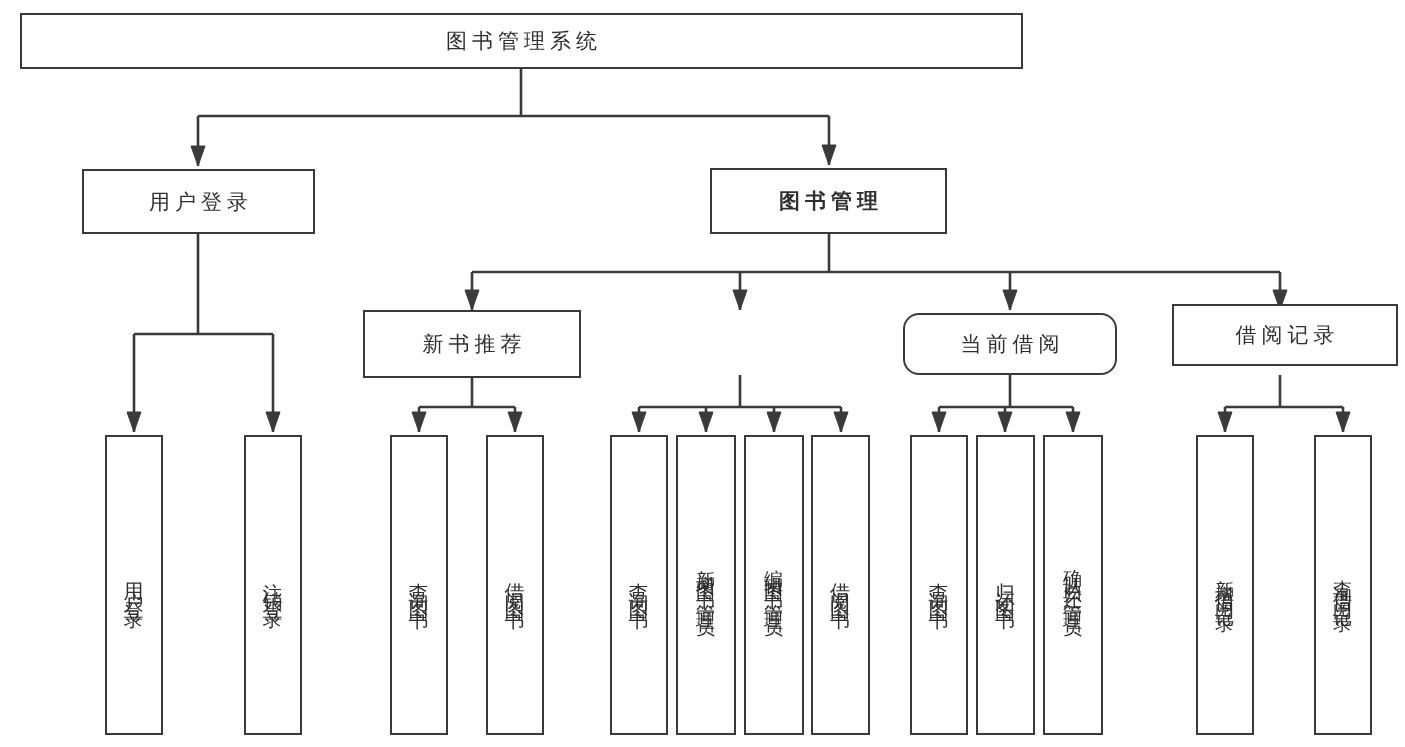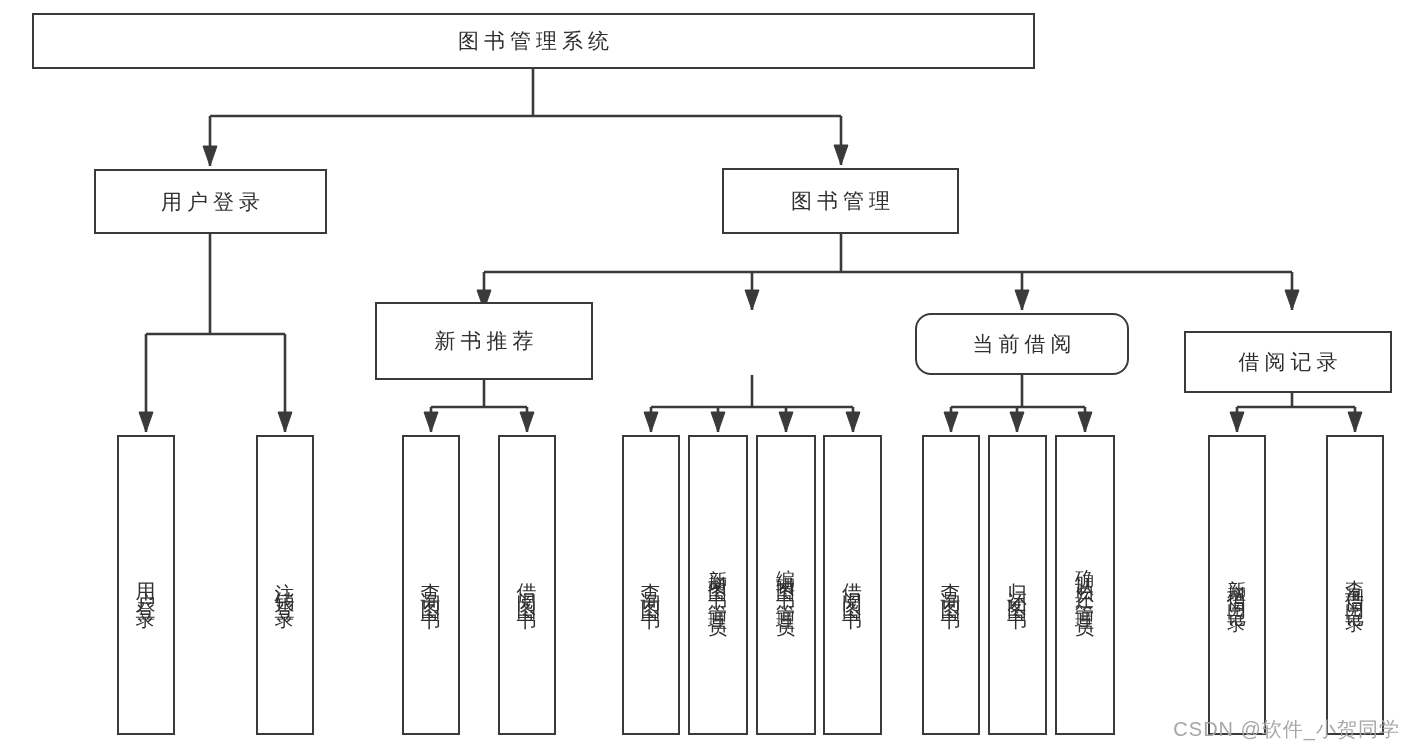--- a/index.html
+++ b/index.html
@@ -10,21 +10,20 @@
   body {
     width: 1405px;
     height: 747px;
     position: relative;
     overflow: hidden;
     font-family: "Liberation Sans", sans-serif;
   }
   .canvas {
     position: absolute;
     inset: 0;
-    margin-left: 12px;
   }
   svg.connectors {
     position: absolute;
     left: 0;
     top: 0;
     pointer-events: none;
   }
   .hbox {
     position: absolute;
     box-sizing: border-box;
@@ -119,39 +118,38 @@
       <path d="M1280,375 V407"></path>
       <path d="M1225,407 H1343"></path>
       <line x1="1225" y1="407" x2="1225" y2="432" marker-end="url(#ah)"></line>
       <line x1="1343" y1="407" x2="1343" y2="432" marker-end="url(#ah)"></line>
     </g>
   </svg>
 
   <div class="hbox" style="left:20px; top:13px; width:1003px; height:56px;">图书管理系统</div>
 
   <div class="hbox" style="left:82px; top:169px; width:233px; height:65px;">用户登录</div>
-  <div class="hbox" style="left:710px; top:168px; width:237px; height:66px;">图书管理</div>
+  <div class="hbox" style="left:710px; top:168px; width:237px; height:66px;font-weight:bold;">图书管理</div>
 
-  <div class="hbox" style="left:363px; top:302px; width:218px; height:78px;">新书推荐</div>
+  <div class="hbox" style="left:363px; top:310px; width:218px; height:68px;">新书推荐</div>
   <div class="hbox" style="left:903px; top:313px; width:214px; height:62px;border-radius:16px;">当前借阅</div>
-  <div class="hbox" style="left:1172px; top:331px; width:208px; height:62px;">借阅记录</div>
+  <div class="hbox" style="left:1172px; top:304px; width:226px; height:62px;">借阅记录</div>
 
   <div class="vbox" style="left:105px; top:435px; width:58px; height:300px;">用户登录</div>
   <div class="vbox" style="left:244px; top:435px; width:58px; height:300px;">注销登录</div>
 
   <div class="vbox" style="left:390px; top:435px; width:58px; height:300px;">查询图书</div>
   <div class="vbox" style="left:486px; top:435px; width:58px; height:300px;">借阅图书</div>
 
   <div class="vbox" style="left:610px; top:435px; width:58px; height:300px;">查询图书</div>
   <div class="vbox long" style="left:676px; top:435px; width:60px; height:300px;">新增图书（管理员）</div>
   <div class="vbox long" style="left:744px; top:435px; width:60px; height:300px;">编辑图书（管理员）</div>
   <div class="vbox" style="left:811px; top:435px; width:59px; height:300px;">借阅图书</div>
 
   <div class="vbox" style="left:910px; top:435px; width:58px; height:300px;">查询图书</div>
   <div class="vbox" style="left:976px; top:435px; width:59px; height:300px;">归还图书</div>
   <div class="vbox long" style="left:1043px; top:435px; width:60px; height:300px;">确认归还（管理员）</div>
 
   <div class="vbox long" style="left:1196px; top:435px; width:58px; height:300px;">新增借阅记录</div>
   <div class="vbox long" style="left:1314px; top:435px; width:58px; height:300px;">查询借阅记录</div>
 
-  <div class="watermark">CSDN @软件_小贺同学</div>
 
 </div>
 
 </body></html>

